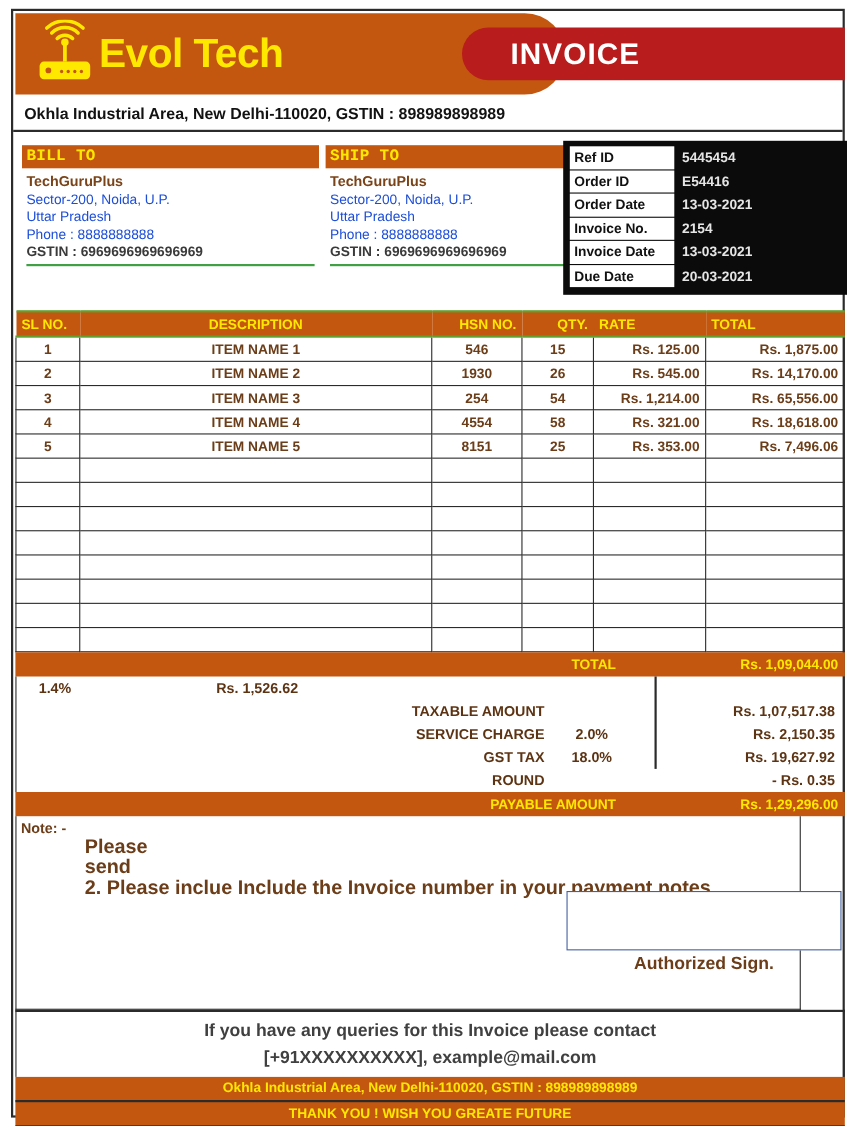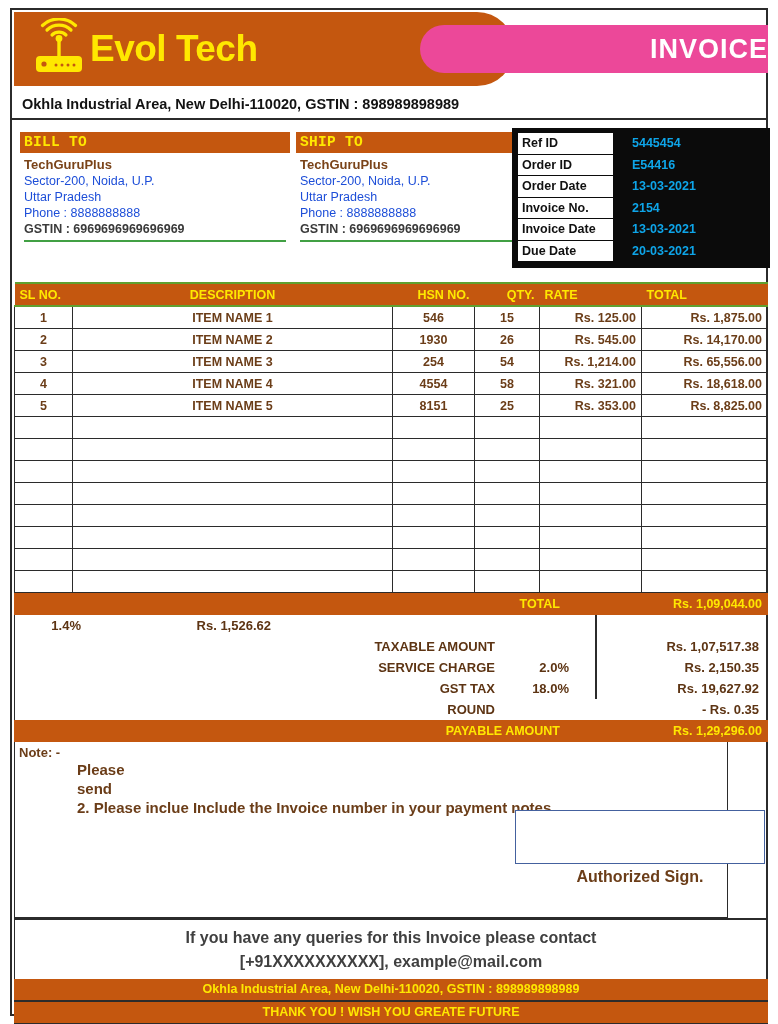--- a/index.html
+++ b/index.html
@@ -51,24 +51,24 @@
     font-weight:bold;
     color:#FFE800;
     letter-spacing:-0.5px;
     line-height:58px;
     white-space:nowrap;
   }
   .invoice-badge{
     position:absolute;
     left:406px;top:13px;
     width:348px;height:48px;
-    background:#ec4899;
+    background:#b91c1c;
     border-top-left-radius:26px;
     border-bottom-left-radius:26px;
-    display:flex;align-items:center;justify-content:flex-end;
+    display:flex;align-items:center;justify-content:flex-start;
   }
   .invoice-badge span{
     color:#ffffff;
     font-size:27px;
     font-weight:bold;
     letter-spacing:1px;
     padding-left:44px;
   }
 
   
@@ -140,25 +140,24 @@
     width:95px;
     background:#ffffff;
     color:#111111;
     font-size:12.5px;font-weight:bold;
     display:flex;align-items:center;
     padding-left:4px;
     box-sizing:border-box;
   }
   .refval{
     flex:1;
-    color:#0ea5e9;
+    color:#e5e5e5;
     font-size:12.5px;font-weight:bold;
     display:flex;align-items:center;
     padding-left:7px;
-    margin-left:12px;
   }
 
   
   .items{
     margin:0 2px;
     border-collapse:collapse;
     width:754px;
     table-layout:fixed;
   }
   .items th{
@@ -224,21 +223,21 @@
     height:21px;
     align-items:center;
     font-size:13px;
     font-weight:bold;
     color:#5d3413;
   }
   .sumrow .lbl{
     flex:1;text-align:right;padding-right:8px;
   }
   .sumrow .pct{
-    width:62px;text-align:right;padding-left:4px;color:#5d3413;
+    width:62px;text-align:center;padding-left:4px;color:#5d3413;
   }
   .sumrow .amt{
     width:190px;text-align:right;padding-right:8px;
   }
   .sumdiv{
     position:absolute;
     left:580px;top:0;
     width:1.5px;height:84px;
     background:#2b2b2b;
   }
@@ -251,21 +250,21 @@
     height:176px;
     border:1.5px solid #2b2b2b;
     border-top:none;
     box-sizing:border-box;
     padding:3px 0 0 4px;
   }
   .note-title{
     font-size:13px;font-weight:bold;color:#6b3d18;
   }
   .note-line{
-    font-size:15px;font-weight:bold;color:#6b3d18;
+    font-size:18px;font-weight:bold;color:#6b3d18;
     padding-left:58px;line-height:19px;
   }
   .sigbox{
     position:absolute;
     left:500px;top:68px;
     width:250px;height:54px;
     border:1.5px solid #44619e;
     box-sizing:border-box;
     background:#ffffff;
   }
@@ -437,21 +436,21 @@
             <td class="c-qty">58</td>
             <td class="c-rate">Rs. 321.00</td>
             <td class="c-total">Rs. 18,618.00</td>
           </tr>
           <tr>
             <td class="c-sl">5</td>
             <td class="c-desc">ITEM NAME 5</td>
             <td class="c-hsn">8151</td>
             <td class="c-qty">25</td>
             <td class="c-rate">Rs. 353.00</td>
-            <td class="c-total">Rs. 8,825.00</td>
+            <td class="c-total">Rs. 7,496.06</td>
           </tr>
           <tr class="empty">
             <td class="c-sl">&nbsp;</td>
             <td class="c-desc">&nbsp;</td>
             <td class="c-hsn">&nbsp;</td>
             <td class="c-qty">&nbsp;</td>
             <td class="c-rate">&nbsp;</td>
             <td class="c-total">&nbsp;</td>
           </tr>
           <tr class="empty">

